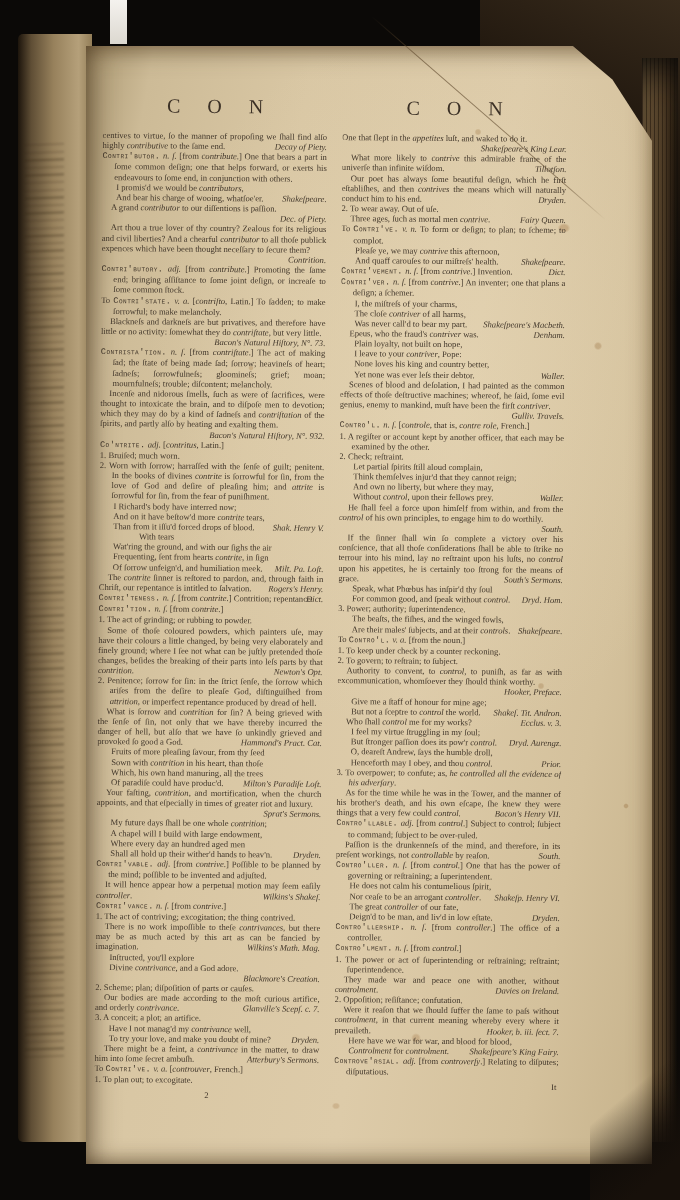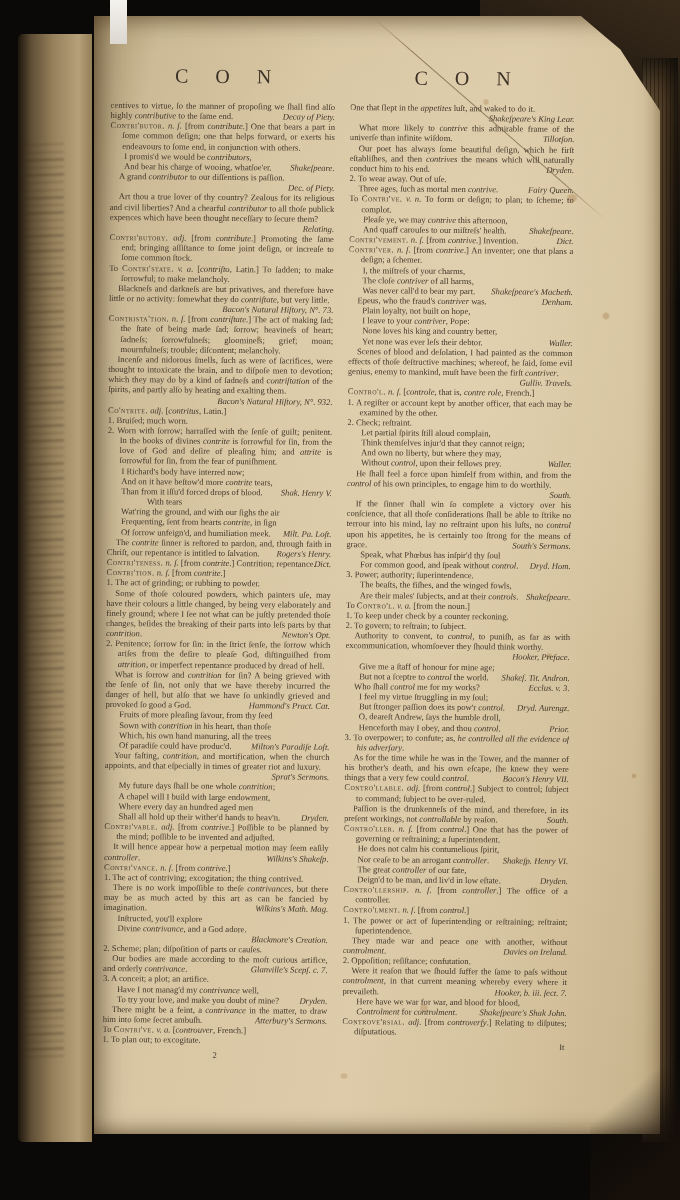--- a/index.html
+++ b/index.html
@@ -17,37 +17,37 @@
   .facing-lines{position:absolute;left:6px;top:110px;width:40px;height:920px;
     background:repeating-linear-gradient(to bottom,rgba(52,38,20,.38) 0 1.4px,rgba(0,0,0,0) 1.4px 7.6px);
     filter:blur(.8px);transform:skewY(-2deg);}
   
   .fore-edge{position:absolute;left:642px;top:58px;width:36px;height:1084px;z-index:1;
     background:
       repeating-linear-gradient(to right,rgba(30,20,10,.5) 0 1px,rgba(0,0,0,0) 1px 4px),
       linear-gradient(to right,#7a6342,#56422a 60%,#32241500);
     box-shadow:inset 0 30px 40px -20px #0b0907, inset 0 -40px 50px -24px #0b0907;}
   
-  .page{position:absolute;left:86px;top:16px;width:566px;height:1118px;z-index:2;
+  .page{position:absolute;left:86px;top:46px;width:566px;height:1118px;z-index:2;
     clip-path:polygon(0 0,86% 0,93% 3%,100% 8.5%,100% 100%,0 100%);
     background:
       radial-gradient(9px 7px at 478px 182px,rgba(150,100,48,.30) 40%,rgba(0,0,0,0) 70%),
       radial-gradient(6px 6px at 512px 300px,rgba(140,95,45,.28) 40%,rgba(0,0,0,0) 70%),
       radial-gradient(5px 5px at 455px 640px,rgba(140,95,45,.25) 40%,rgba(0,0,0,0) 70%),
       radial-gradient(7px 7px at 330px 992px,rgba(150,100,48,.25) 40%,rgba(0,0,0,0) 70%),
       radial-gradient(4px 4px at 165px 322px,rgba(140,95,45,.25) 40%,rgba(0,0,0,0) 70%),
       radial-gradient(5px 5px at 392px 86px,rgba(150,105,50,.28) 40%,rgba(0,0,0,0) 70%),
       radial-gradient(4px 4px at 540px 760px,rgba(140,95,45,.3) 40%,rgba(0,0,0,0) 70%),
       radial-gradient(6px 5px at 250px 1060px,rgba(150,100,48,.22) 40%,rgba(0,0,0,0) 70%),
       radial-gradient(420px 520px at 62% 30%,rgba(236,222,190,.35),rgba(0,0,0,0) 70%),
       linear-gradient(100deg,#ab9872 0%,#cdbb97 9%,#d9c7a4 30%,#ddcba9 58%,#d4c19c 82%,#c6b28b 100%);
     box-shadow:inset 16px 0 26px -10px rgba(62,44,22,.55),
                inset -12px 0 22px -10px rgba(90,64,32,.45),
                inset 0 16px 24px -12px rgba(80,58,30,.5),
-               inset 0 -14px 20px -12px rgba(70,50,26,.5);margin-left:8px;}
+               inset 0 -14px 20px -12px rgba(70,50,26,.5);}
   .crease{position:absolute;left:372px;top:16px;width:310px;height:1px;z-index:4;
     background:linear-gradient(90deg,rgba(0,0,0,0),rgba(96,74,46,.65) 18%,rgba(96,74,46,.6) 82%,rgba(0,0,0,0));
     transform:rotate(41deg);transform-origin:left top;}
   
   .tab{position:absolute;left:110px;top:0;width:17px;height:44px;z-index:5;
     background:linear-gradient(#f4f2ee,#dcd8d0);}
   
   .textblock{position:absolute;left:17px;top:48px;width:464px;z-index:3;
     transform:rotate(.5deg);transform-origin:left top;
     color:#41362a;font-size:8.6px;line-height:10.15px;text-align:justify;
@@ -55,21 +55,21 @@
   .cols{display:flex;gap:15px;}
   .col{flex:1 1 0;min-width:0;}
   .colhead{text-align:center;font-size:20px;line-height:22px;letter-spacing:11px;
     text-indent:11px;color:#3c3126;margin:0 0 14px 0;font-weight:400;}
   .p{margin:0;overflow:hidden;}
   .p.entry,.p.num{padding-left:12px;text-indent:-12px;}
   .p.q{text-indent:9px;}
   .p.v{padding-left:14px;text-align:left;}
   .p.cont{}
   .cite{float:right;font-style:italic;padding-left:5px;}
-  .sc{font-variant:small-caps;letter-spacing:.5px;}
+  .sc{font-variant:small-caps;letter-spacing:.5px;font-family:Liberation Mono, monospace;}
   .sig{margin:4px 0 0 0;text-align:center;}
   .catch{margin:4px 0 0 0;text-align:right;padding-right:2px;}
 </style>
 </head>
 <body>
 
 <div class="scene">
   <div class="cover-corner"></div>
   <div class="facing">
     <div class="facing-lines"></div>
@@ -79,21 +79,21 @@
   <div class="page">
     <div class="textblock">
       <div class="cols">
         <div class="col">
           <div class="colhead">C O N</div>
           <div id="col-left">
               <p class="p cont">centives to virtue, ſo the manner of propoſing we ſhall find alſo highly <i>contributive</i> to the ſame end.<span class="cite">Decay of Piety.</span></p>
               <p class="p entry"><span class="sc">Contri'butor.</span> <i>n. ſ.</i> [from <i>contribute</i>.]  One that bears a part in ſome common deſign; one that helps forward, or exerts his endeavours to ſome end, in conjunction with others.</p>
               <p class="p v">I promis'd we would be <i>contributors</i>,<br>And bear his charge of wooing, whatſoe'er.<span class="cite">Shakeſpeare.</span></p>
               <p class="p q">A grand <i>contributor</i> to our diſſentions is paſſion.<span class="cite">Dec. of Piety.</span></p>
-              <p class="p q">Art thou a true lover of thy country? Zealous for its religious and civil liberties? And a chearful <i>contributor</i> to all thoſe publick expences which have been thought neceſſary to ſecure them?<span class="cite">Relating.</span></p>
+              <p class="p q">Art thou a true lover of thy country? Zealous for its religious and civil liberties? And a chearful <i>contributor</i> to all thoſe publick expences which have been thought neceſſary to ſecure them?<span class="cite">Contrition.</span></p>
               <p class="p entry"><span class="sc">Contri'butory.</span> <i>adj.</i> [from <i>contribute</i>.]  Promoting the ſame end; bringing aſſiſtance to ſome joint deſign, or increaſe to ſome common ſtock.</p>
               <p class="p entry">To <span class="sc">Contri'state.</span> <i>v. a.</i> [<i>contriſto</i>, Latin.]  To ſadden; to make ſorrowful; to make melancholy.</p>
               <p class="p q">Blackneſs and darkneſs are but privatives, and therefore have little or no activity: ſomewhat they do <i>contriſtate</i>, but very little.<span class="cite">Bacon's Natural Hiſtory, N°. 73.</span></p>
               <p class="p entry"><span class="sc">Contrista'tion.</span> <i>n. ſ.</i> [from <i>contriſtate</i>.]  The act of making ſad; the ſtate of being made ſad; ſorrow; heavineſs of heart; ſadneſs; ſorrowfulneſs; gloomineſs; grief; moan; mournfulneſs; trouble; diſcontent; melancholy.</p>
               <p class="p q">Incenſe and nidorous ſmells, ſuch as were of ſacrifices, were thought to intoxicate the brain, and to diſpoſe men to devotion; which they may do by a kind of ſadneſs and <i>contriſtation</i> of the ſpirits, and partly alſo by heating and exalting them.<span class="cite">Bacon's Natural Hiſtory, N°. 932.</span></p>
               <p class="p entry"><span class="sc">Co'ntrite.</span> <i>adj.</i> [<i>contritus</i>, Latin.]</p>
               <p class="p num">1. Bruiſed; much worn.</p>
               <p class="p num">2. Worn with ſorrow; harraſſed with the ſenſe of guilt; penitent. In the books of divines <i>contrite</i> is ſorrowful for ſin, from the love of God and deſire of pleaſing him; and <i>attrite</i> is ſorrowful for ſin, from the fear of puniſhment.</p>
               <p class="p v">I Richard's body have interred now;<br>And on it have beſtow'd more <i>contrite</i> tears,<br>Than from it iſſu'd forced drops of blood.<span class="cite">Shak. Henry V.</span></p>
               <p class="p v">   With tears<br>Wat'ring the ground, and with our ſighs the air<br>Frequenting, ſent from hearts <i>contrite</i>, in ſign<br>Of ſorrow unfeign'd, and humiliation meek.<span class="cite">Milt. Pa. Loſt.</span></p>
@@ -101,21 +101,21 @@
               <p class="p entry"><span class="sc">Contri'teness.</span> <i>n. ſ.</i> [from <i>contrite</i>.]  Contrition; repentance.<span class="cite">Dict.</span></p>
               <p class="p entry"><span class="sc">Contri'tion.</span> <i>n. ſ.</i> [from <i>contrite</i>.]</p>
               <p class="p num">1. The act of grinding; or rubbing to powder.</p>
               <p class="p q">Some of thoſe coloured powders, which painters uſe, may have their colours a little changed, by being very elaborately and finely ground; where I ſee not what can be juſtly pretended thoſe changes, beſides the breaking of their parts into leſs parts by that <i>contrition</i>.<span class="cite">Newton's Opt.</span></p>
               <p class="p num">2. Penitence; ſorrow for ſin: in the ſtrict ſenſe, the ſorrow which ariſes from the deſire to pleaſe God, diſtinguiſhed from <i>attrition</i>, or imperfect repentance produced by dread of hell.</p>
               <p class="p q">What is ſorrow and <i>contrition</i> for ſin? A being grieved with the ſenſe of ſin, not only that we have thereby incurred the danger of hell, but alſo that we have ſo unkindly grieved and provoked ſo good a God.<span class="cite">Hammond's Pract. Cat.</span></p>
               <p class="p v">Fruits of more pleaſing ſavour, from thy ſeed<br>Sown with <i>contrition</i> in his heart, than thoſe<br>Which, his own hand manuring, all the trees<br>Of paradiſe could have produc'd.<span class="cite">Milton's Paradiſe Loſt.</span></p>
               <p class="p q">Your faſting, <i>contrition</i>, and mortification, when the church appoints, and that eſpecially in times of greater riot and luxury.<span class="cite">Sprat's Sermons.</span></p>
               <p class="p v">My future days ſhall be one whole <i>contrition</i>;<br>A chapel will I build with large endowment,<br>Where every day an hundred aged men<br>Shall all hold up their wither'd hands to heav'n.<span class="cite">Dryden.</span></p>
               <p class="p entry"><span class="sc">Contri'vable.</span> <i>adj.</i> [from <i>contrive</i>.]  Poſſible to be planned by the mind; poſſible to be invented and adjuſted.</p>
-              <p class="p q">It will hence appear how a perpetual motion may ſeem eaſily <i>controller</i>.<span class="cite">Wilkins's Shakeſp.</span></p>
+              <p class="p q">It will hence appear how a perpetual motion may ſeem eaſily <i>controller</i>.<span class="cite">Wilkins's Shakeſ.</span></p>
               <p class="p entry"><span class="sc">Contri'vance.</span> <i>n. ſ.</i> [from <i>contrive</i>.]</p>
               <p class="p num">1. The act of contriving; excogitation; the thing contrived.</p>
               <p class="p q">There is no work impoſſible to theſe <i>contrivances</i>, but there may be as much acted by this art as can be fancied by imagination.<span class="cite">Wilkins's Math. Mag.</span></p>
               <p class="p v">Inſtructed, you'll explore<br>Divine <i>contrivance</i>, and a God adore.<span class="cite">Blackmore's Creation.</span></p>
               <p class="p num">2. Scheme; plan; diſpoſition of parts or cauſes.</p>
               <p class="p q">Our bodies are made according to the moſt curious artifice, and orderly <i>contrivance</i>.<span class="cite">Glanville's Scepſ. c. 7.</span></p>
               <p class="p num">3. A conceit; a plot; an artifice.</p>
               <p class="p v">Have I not manag'd my <i>contrivance</i> well,<br>To try your love, and make you doubt of mine?<span class="cite">Dryden.</span></p>
               <p class="p q">There might be a feint, a <i>contrivance</i> in the matter, to draw him into ſome ſecret ambuſh.<span class="cite">Atterbury's Sermons.</span></p>
               <p class="p entry">To <span class="sc">Contri've.</span> <i>v. a.</i> [<i>controuver</i>, French.]</p>
@@ -162,21 +162,21 @@
               <p class="p q">Paſſion is the drunkenneſs of the mind, and therefore, in its preſent workings, not <i>controllable</i> by reaſon.<span class="cite">South.</span></p>
               <p class="p entry"><span class="sc">Contro'ller.</span> <i>n. ſ.</i> [from <i>control</i>.]  One that has the power of governing or reſtraining; a ſuperintendent.</p>
               <p class="p v">He does not calm his contumelious ſpirit,<br>Nor ceaſe to be an arrogant <i>controller</i>.<span class="cite">Shakeſp. Henry VI.</span></p>
               <p class="p v">The great <i>controller</i> of our fate,<br>Deign'd to be man, and liv'd in low eſtate.<span class="cite">Dryden.</span></p>
               <p class="p entry"><span class="sc">Contro'llership.</span> <i>n. ſ.</i> [from <i>controller</i>.]  The office of a controller.</p>
               <p class="p entry"><span class="sc">Contro'lment.</span> <i>n. ſ.</i> [from <i>control</i>.]</p>
               <p class="p num">1. The power or act of ſuperintending or reſtraining; reſtraint; ſuperintendence.</p>
               <p class="p q">They made war and peace one with another, without <i>controlment</i>.<span class="cite">Davies on Ireland.</span></p>
               <p class="p num">2. Oppoſition; reſiſtance; confutation.</p>
               <p class="p q">Were it reaſon that we ſhould ſuffer the ſame to paſs without <i>controlment</i>, in that current meaning whereby every where it prevaileth.<span class="cite">Hooker, b. iii. ſect. 7.</span></p>
-              <p class="p v">Here have we war for war, and blood for blood,<br><i>Controlment</i> for <i>controlment</i>.<span class="cite">Shakeſpeare's Shak John.</span></p>
+              <p class="p v">Here have we war for war, and blood for blood,<br><i>Controlment</i> for <i>controlment</i>.<span class="cite">Shakeſpeare's King Fairy.</span></p>
               <p class="p entry"><span class="sc">Controve'rsial.</span> <i>adj.</i> [from <i>controverſy</i>.]  Relating to diſputes; diſputatious.</p>
             </div>
           <p class="catch">It</p>
         </div>
       </div>
     </div>
   </div>
 
   <div class="crease"></div>
   <div class="cover-corner-b"></div>

